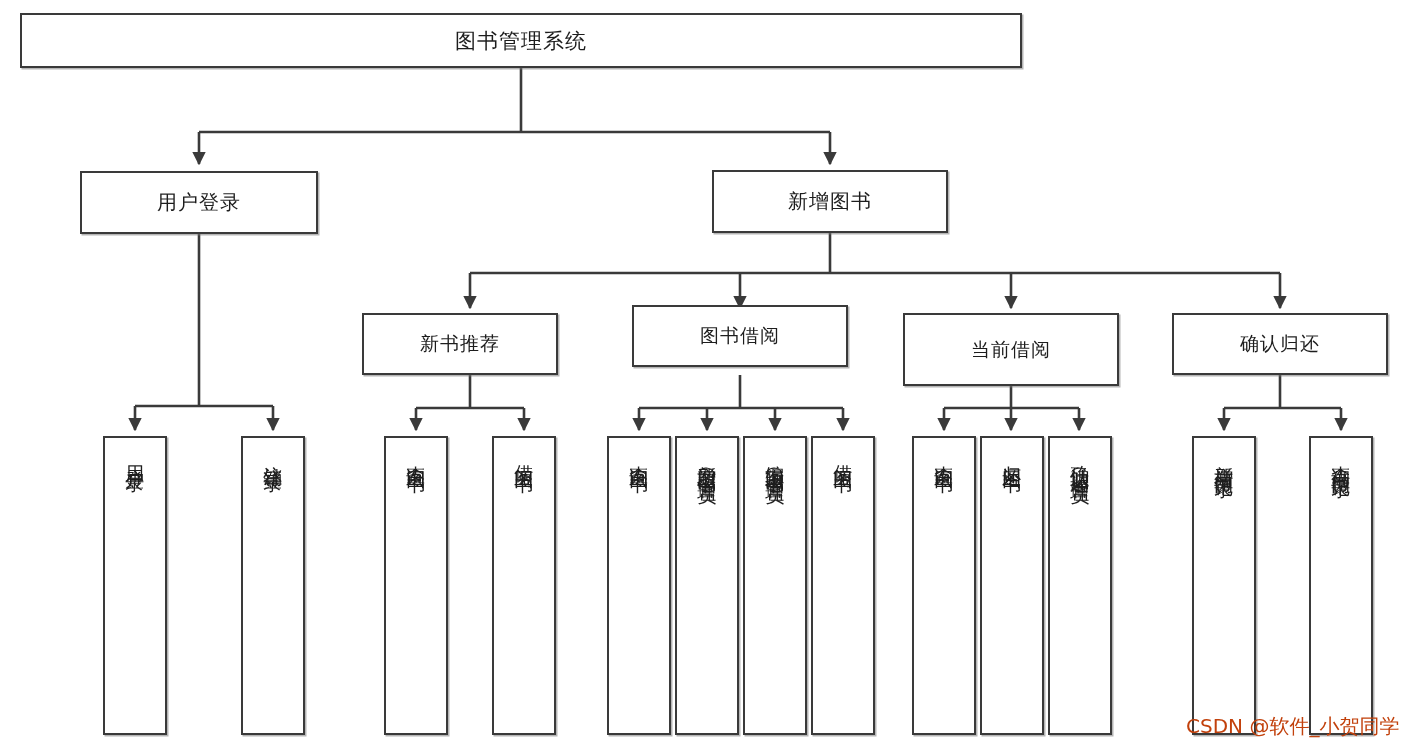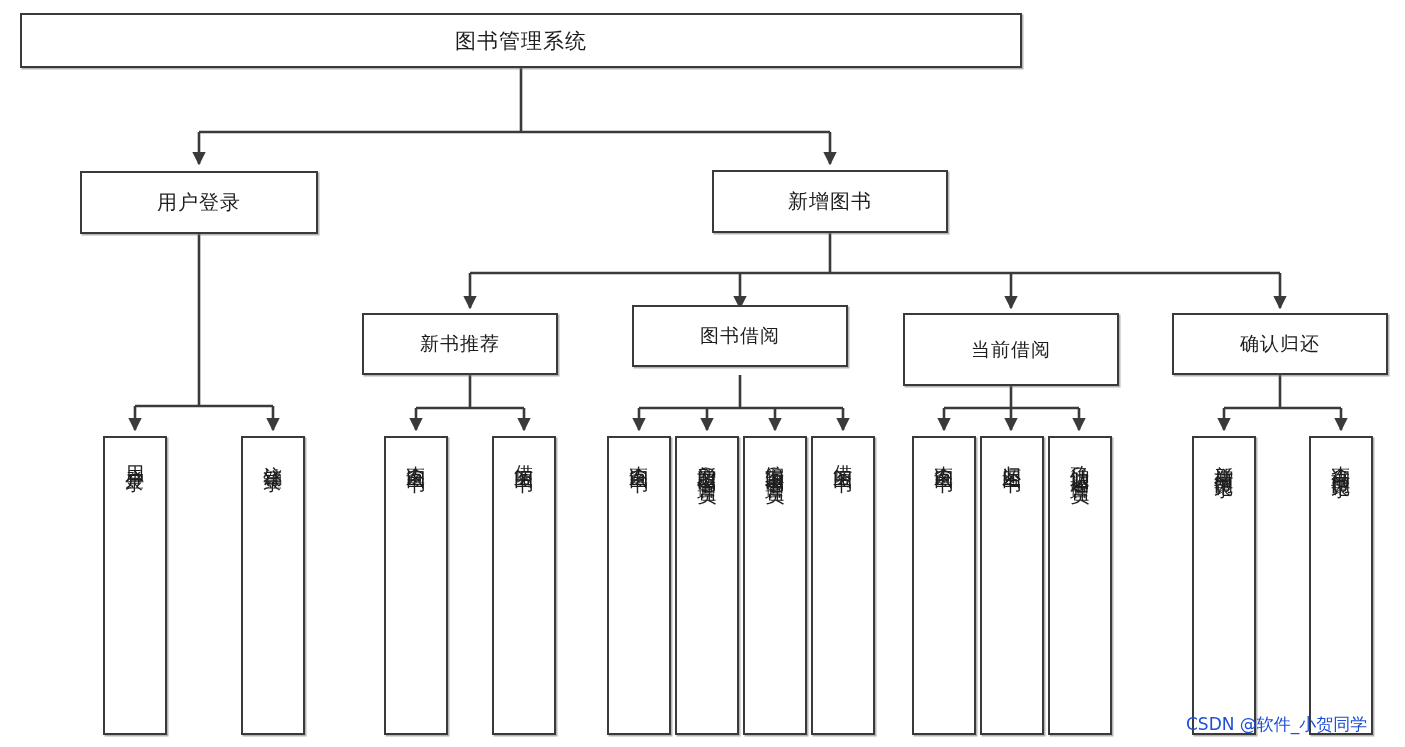--- a/index.html
+++ b/index.html
@@ -64,22 +64,22 @@
   }
   .leaf-inner {
     width: 100%;
     display: flex;
     justify-content: center;
   }
   #watermark {
     position: absolute;
     left: 1186px;
     top: 713px;
-    font-size: 17px;
-    color: #1d4ed8;
+    font-size: 20px;
+    color: #c2410c;
     white-space: nowrap;
     z-index: 3;
     font-family: "DejaVu Sans", "Liberation Sans", sans-serif;
   }
 </style>
 </head>
 <body>
 
 <div id="canvas">
 

